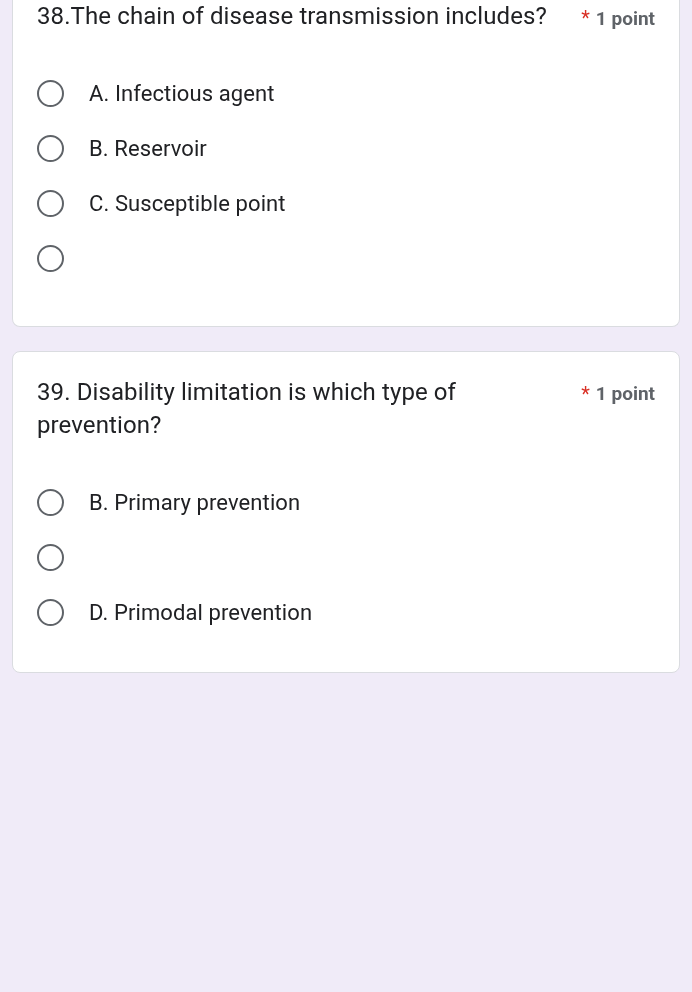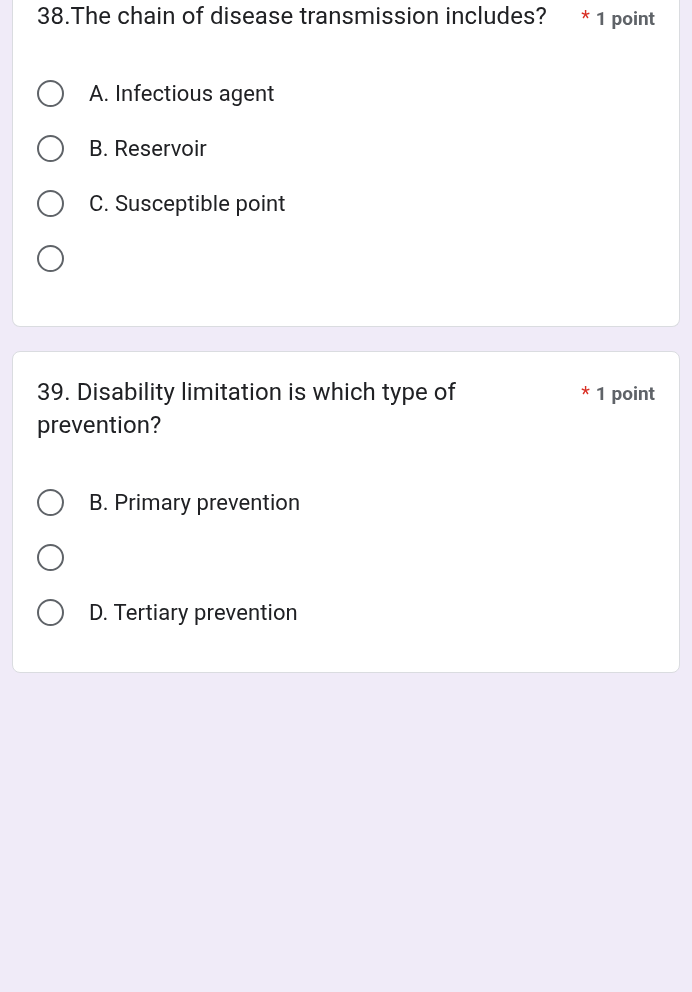--- a/index.html
+++ b/index.html
@@ -114,15 +114,15 @@
   </div>
   <div class="option">
     <span class="radio-circle"></span>
     <span class="option-label">B. Primary prevention</span>
   </div>
   <div class="option">
     <span class="radio-circle"></span>
   </div>
   <div class="option">
     <span class="radio-circle"></span>
-    <span class="option-label">D. Tertiary prevention</span>
+    <span class="option-label">D. Primodal prevention</span>
   </div>
 </div>
 
 </body></html>

